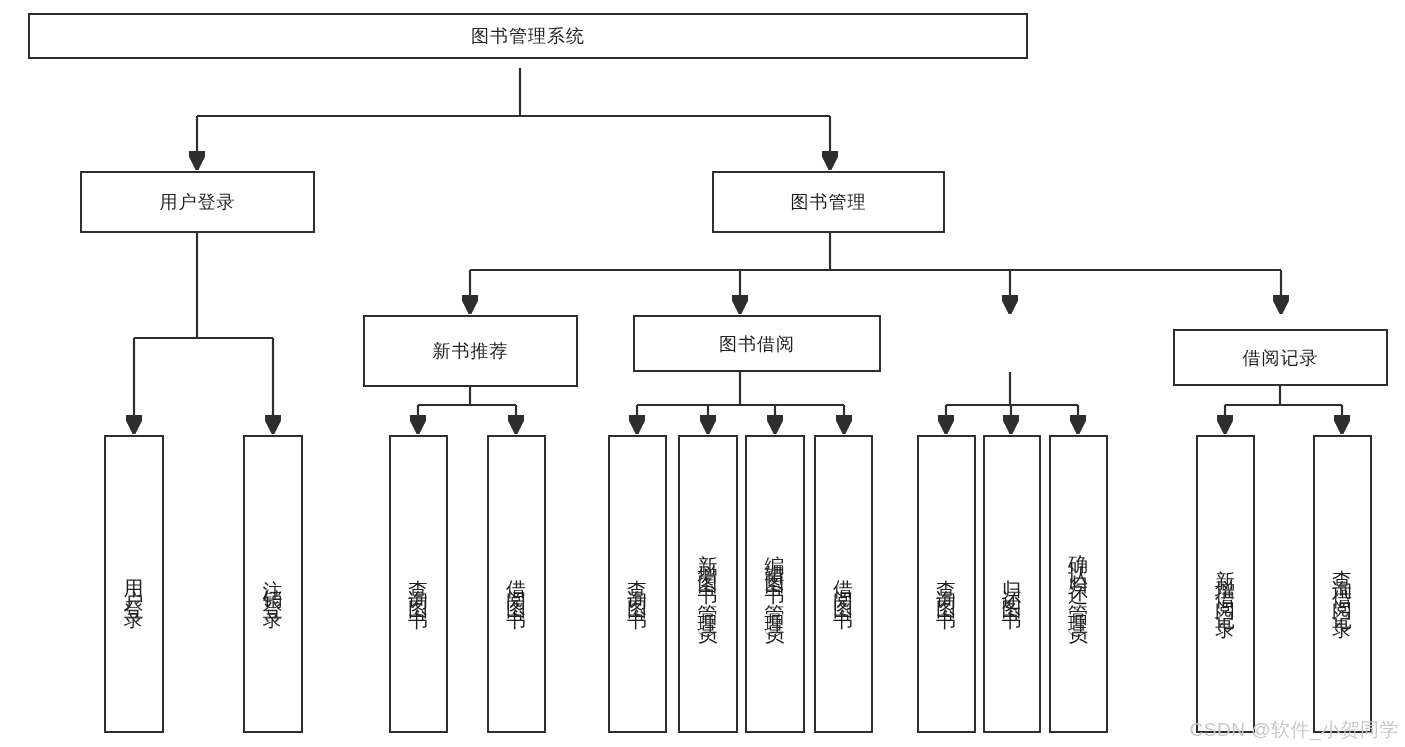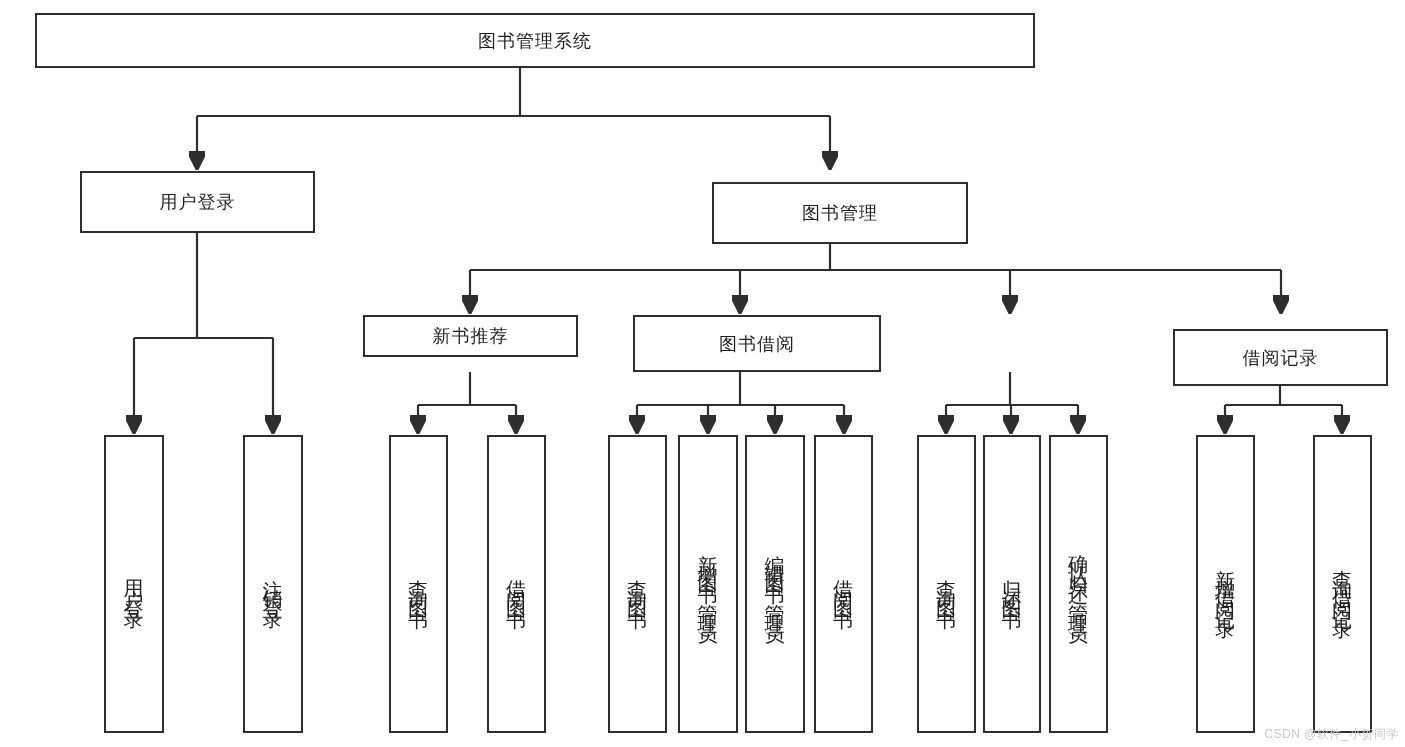--- a/index.html
+++ b/index.html
@@ -31,21 +31,21 @@
     font-size:20px;
     letter-spacing:10px;
     line-height:1;
     white-space:nowrap;
   }
   .watermark{
     position:absolute;
     right:6px;
     bottom:4px;
     z-index:5;
-    font-size:12px;
+    font-size:19px;
     color:#c8c8c8;
     letter-spacing:0.5px;
   }
 </style>
 </head>
 <body>
 
 <div class="stage">
 
   <svg class="connectors" width="1405" height="747" viewBox="0 0 1405 747">
@@ -83,26 +83,26 @@
     <path d="M844 405 V431" marker-end="url(#arr)"></path>
 
     <path d="M946 405 V431" marker-end="url(#arr)"></path>
     <path d="M1011 405 V431" marker-end="url(#arr)"></path>
     <path d="M1078 405 V431" marker-end="url(#arr)"></path>
 
     <path d="M1225 405 V431" marker-end="url(#arr)"></path>
     <path d="M1342 405 V431" marker-end="url(#arr)"></path>
   </svg>
 
-  <div class="box hbox" style="left:35px;top:13px;width:1000px;height:55px">图书管理系统</div>
+  <div class="box hbox" style="left:28px;top:13px;width:1000px;height:46px">图书管理系统</div>
 
   <div class="box hbox" style="left:80px;top:171px;width:235px;height:62px">用户登录</div>
-  <div class="box hbox" style="left:712px;top:182px;width:256px;height:62px">图书管理</div>
+  <div class="box hbox" style="left:712px;top:171px;width:233px;height:62px">图书管理</div>
 
-  <div class="box hbox" style="left:363px;top:315px;width:215px;height:42px">新书推荐</div>
+  <div class="box hbox" style="left:363px;top:315px;width:215px;height:72px">新书推荐</div>
   <div class="box hbox" style="left:633px;top:315px;width:248px;height:57px">图书借阅</div>
   <div class="box hbox" style="left:1173px;top:329px;width:215px;height:57px">借阅记录</div>
 
   <div class="box" style="left:104px;top:435px;width:60px;height:298px">
     <span class="vtext">用户登录</span>
   </div>
   <div class="box" style="left:243px;top:435px;width:60px;height:298px">
     <span class="vtext">注销登录</span>
   </div>
 

